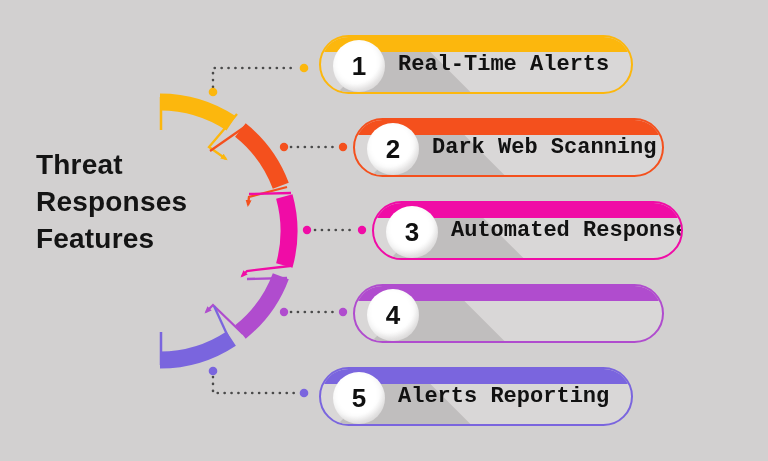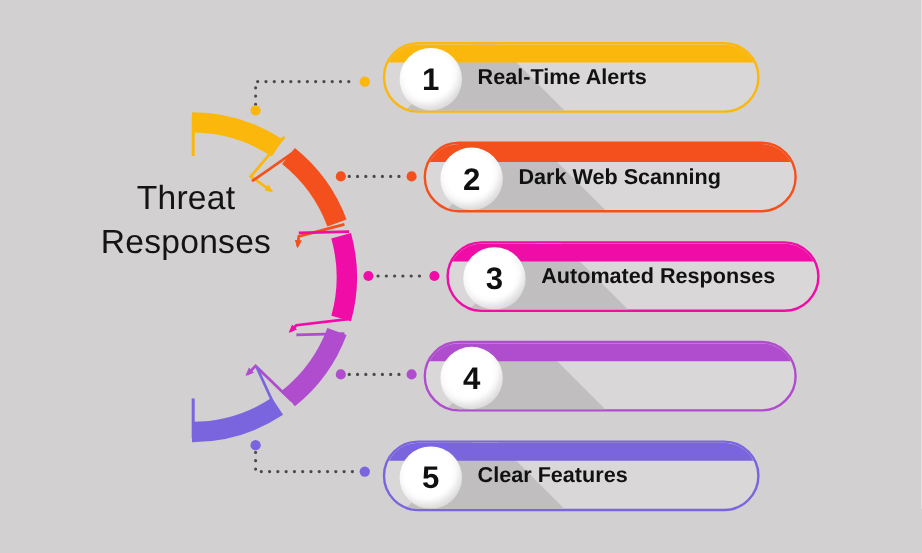--- a/index.html
+++ b/index.html
@@ -8,22 +8,21 @@
     position:relative;
     width:768px;height:461px;
     background:#d2d0d0;
     overflow:hidden;
   }
   svg.diagram{position:absolute;left:0;top:0;}
 
   .title{
     position:absolute;
     left:36px;top:146px;width:238px;
-    text-align:center;
-    font-weight:400;
+    font-weight:700;
     font-size:28px;
     line-height:37px;
     color:#141414;
     letter-spacing:0.2px;
   }
   .title span{display:block;}
 
   .pill{
     position:absolute;
     height:59px;
@@ -60,24 +59,25 @@
     box-shadow:inset -2px -4px 7px rgba(0,0,0,0.10);
     z-index:3;
     display:flex;align-items:center;justify-content:center;
     font-weight:800;font-size:26px;color:#101010;
   }
   .plabel{
     position:absolute;
     left:77px;top:0;bottom:0;right:8px;
     display:flex;align-items:center;
     font-weight:800;
-    font-size:18px;
+    font-size:22px;
     color:#111111;
     z-index:4;
     white-space:nowrap;
+    font-family:Liberation Mono, monospace;
   }
 </style>
 </head>
 <body>
 
 <div class="canvas">
 
   <svg class="diagram" width="768" height="461" viewBox="0 0 768 461">
     <defs>
       <marker id="ar-1" markerUnits="userSpaceOnUse" markerWidth="9" markerHeight="9" refX="5" refY="3" orient="auto">
@@ -128,20 +128,21 @@
     <circle cx="362" cy="230" r="4.2" fill="#f00ca6"></circle>
     <circle cx="284" cy="312" r="4.2" fill="#b04cce"></circle>
     <circle cx="343" cy="312" r="4.2" fill="#b04cce"></circle>
     <circle cx="213" cy="371" r="4.3" fill="#7a65de"></circle>
     <circle cx="304" cy="393" r="4.3" fill="#7a65de"></circle>
   </svg>
 
   <div class="title">
     <span>Threat</span>
     <span>Responses</span>
+    <span>Features</span>
   </div>
 
   <div class="pill p1" style="border-color: rgb(252, 183, 13);">
     <div class="pshadow"></div>
     <div class="band" style="background-color: rgb(252, 183, 13);"></div>
     <div class="numcircle">
       <span>1</span>
     </div>
     <div class="plabel">Real-Time Alerts</div>
   </div>
@@ -171,16 +172,16 @@
       <span>4</span>
     </div>
   </div>
 
   <div class="pill p5" style="border-color: rgb(122, 101, 222);">
     <div class="pshadow"></div>
     <div class="band" style="background-color: rgb(122, 101, 222);"></div>
     <div class="numcircle">
       <span>5</span>
     </div>
-    <div class="plabel">Clear Features</div>
+    <div class="plabel">Alerts Reporting</div>
   </div>
 
 </div>
 
 </body></html>

